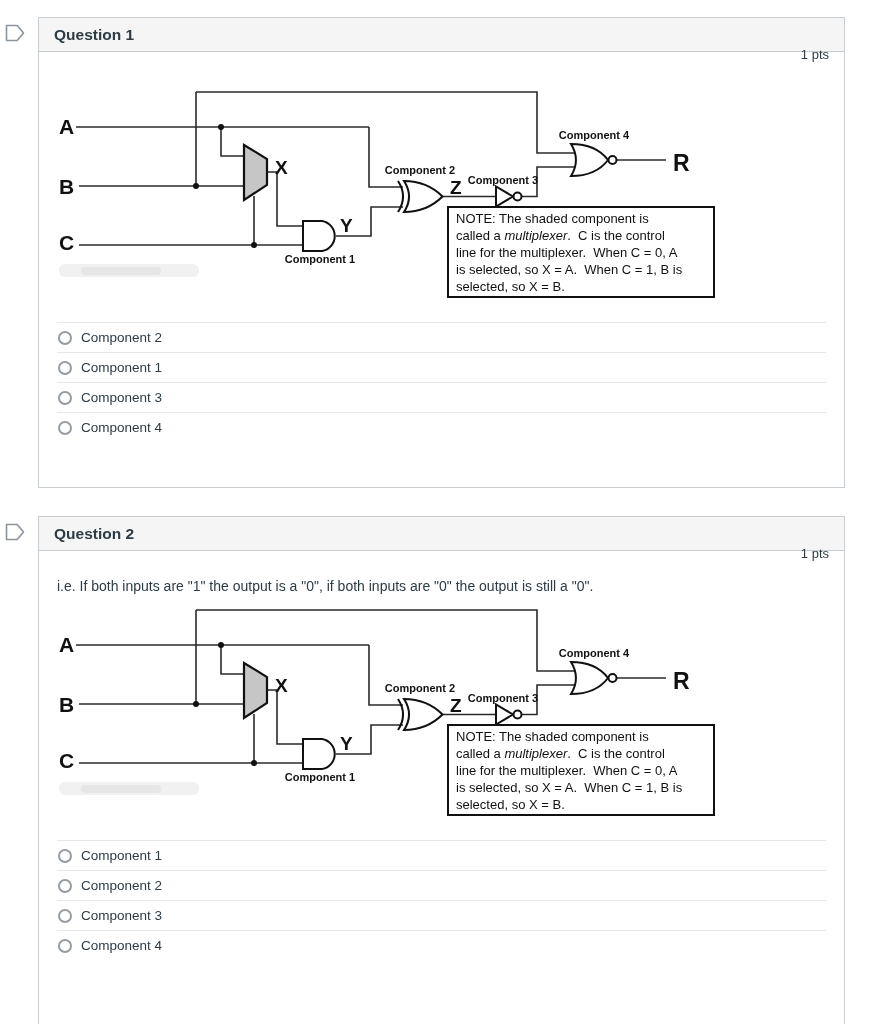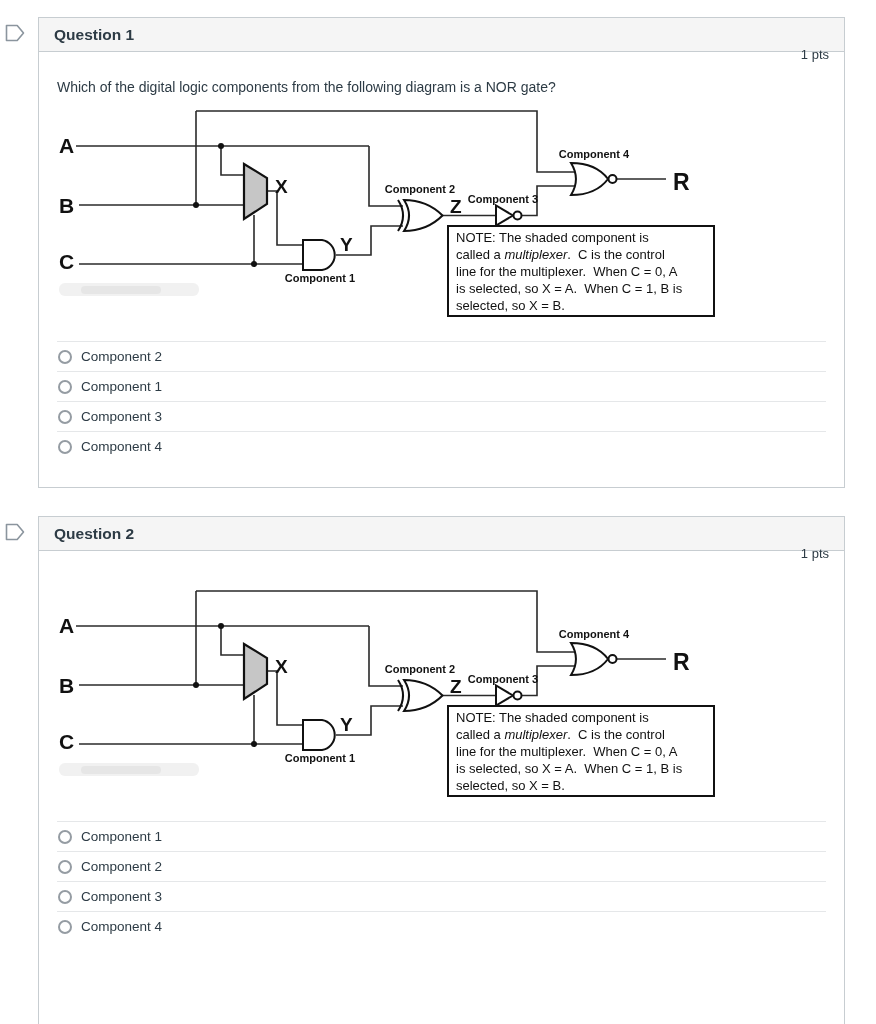--- a/index.html
+++ b/index.html
@@ -55,21 +55,20 @@
   <svg class="flag flag-q2" viewBox="0 0 22 20">
     <path d="M2.5,2.5 H13.2 L19.5,10 L13.2,17.5 H2.5 Z" fill="#fff" stroke="#8B959E" stroke-width="1.6" stroke-linejoin="round"></path>
   </svg>
 
   <section class="card card-q1">
     <header class="card-header">
       <span class="q-title">Question 1</span>
       <span class="q-points">1 pts</span>
     </header>
     <div class="card-body">
-      <p class="q-text">Which of the digital logic components from the following diagram is a NOR gate?</p>
       <div class="diagram-slot">
   <svg width="670" height="230" viewBox="0 0 670 230">
 
     <g>
       <rect x="8" y="180" width="140" height="13" rx="6" fill="#e3e3e3" opacity="0.5"></rect>
       <rect x="30" y="183" width="80" height="8" rx="4" fill="#d7d7d7" opacity="0.4"></rect>
     </g>
 
     <g stroke="#2a2a2a" stroke-width="1.6" fill="none">
       <path d="M145,8 H486 V69 H528"></path>
@@ -150,20 +149,21 @@
       </div>
     </div>
   </section>
 
   <section class="card card-q2">
     <header class="card-header">
       <span class="q-title">Question 2</span>
       <span class="q-points">1 pts</span>
     </header>
     <div class="card-body">
+      <p class="q-text">i.e. If both inputs are "1" the output is a "0", if both inputs are "0" the output is still a "0".</p>
       <div class="diagram-slot">
   <svg width="670" height="230" viewBox="0 0 670 230">
 
     <g>
       <rect x="8" y="180" width="140" height="13" rx="6" fill="#e3e3e3" opacity="0.5"></rect>
       <rect x="30" y="183" width="80" height="8" rx="4" fill="#d7d7d7" opacity="0.4"></rect>
     </g>
 
     <g stroke="#2a2a2a" stroke-width="1.6" fill="none">
       <path d="M145,8 H486 V69 H528"></path>

